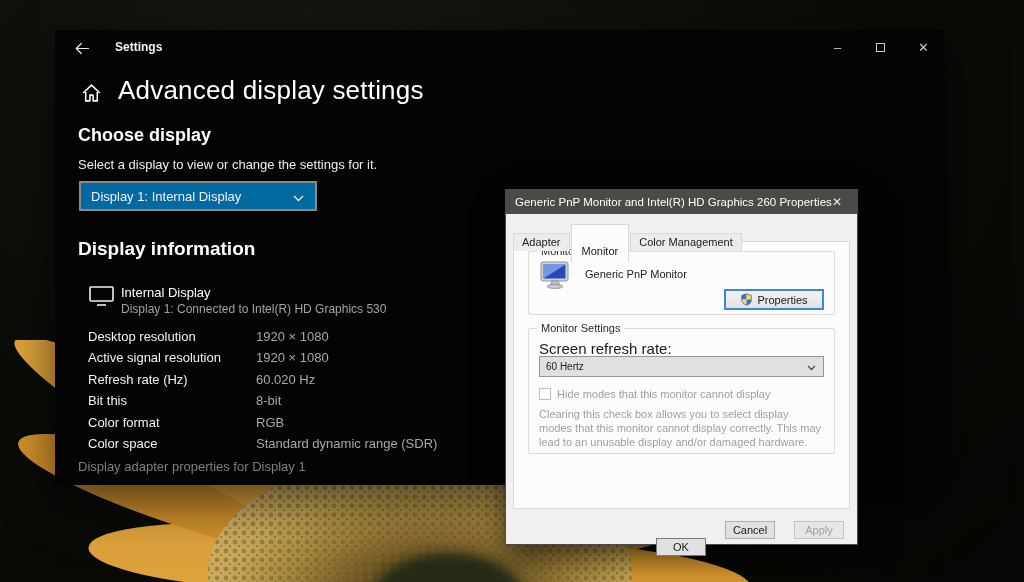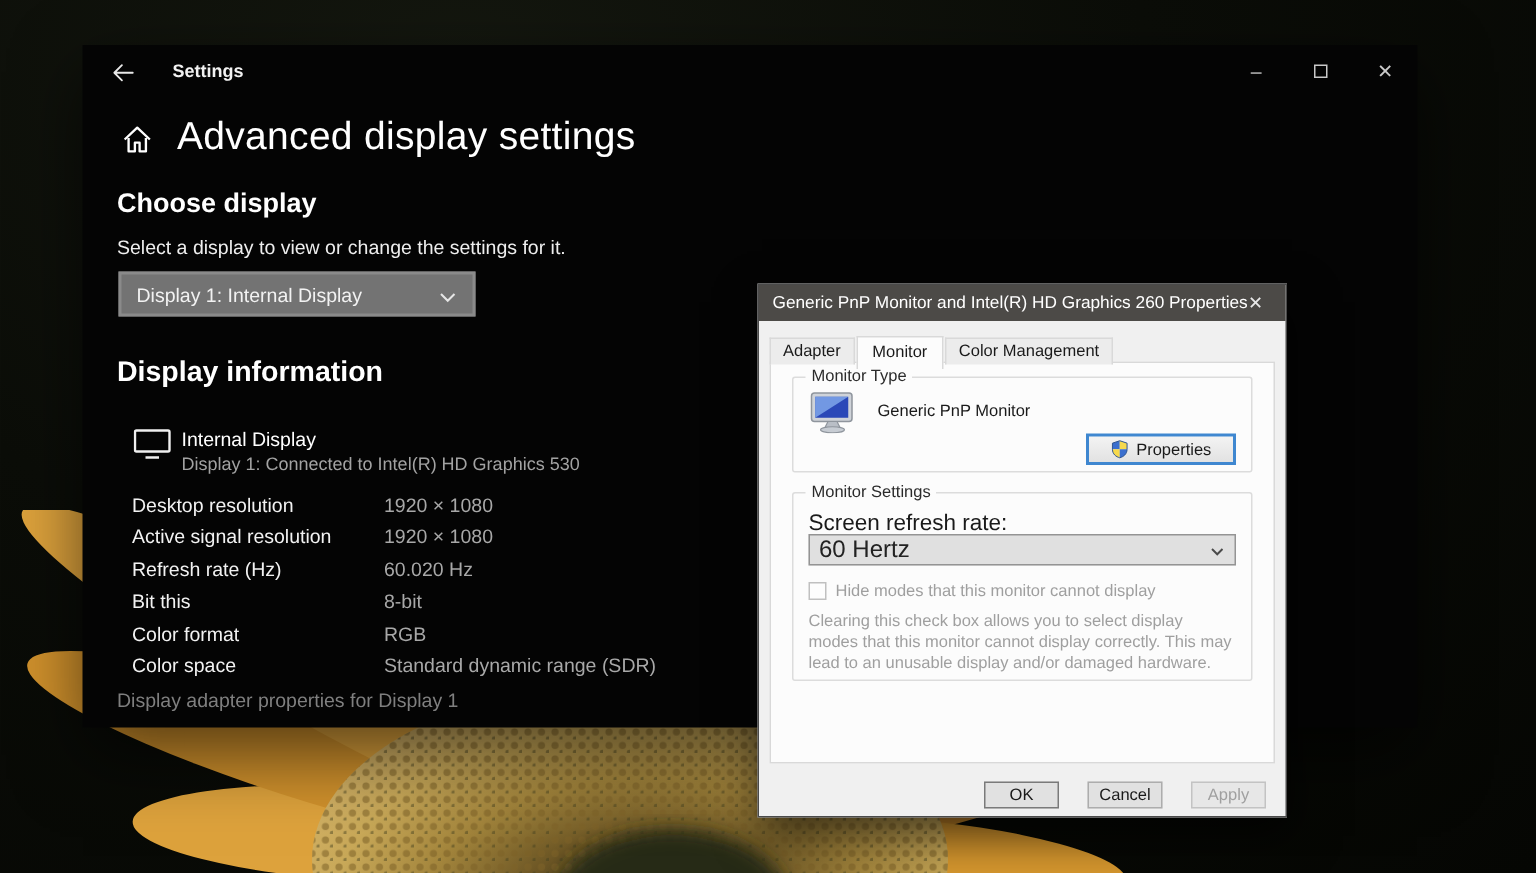--- a/index.html
+++ b/index.html
@@ -24,21 +24,21 @@
   .cap-btn { width:43px; height:34px; display:flex; align-items:center; justify-content:center; color:#c9c9c9; font-size:13px; }
   .max-glyph { display:block; width:9px; height:9px; border:1px solid #c9c9c9; }
 
   .s-header-icon { position:absolute; left:26px; top:53px; }
   .s-page-title { position:absolute; left:63px; top:45px; font-size:26px; font-weight:300; letter-spacing:.2px; color:#fff; }
   .s-sec-heading { position:absolute; left:23px; font-size:18px; font-weight:600; color:#fff; }
   .s-instruction { position:absolute; left:23px; top:127px; font-size:13px; color:#eee; }
 
   .s-select {
     position:absolute; left:24px; top:151px; width:238px; height:30px;
-    background:#737373; border:2px solid #8a8a8a; display:flex; align-items:center;
+    background:#0369a1; border:2px solid #8a8a8a; display:flex; align-items:center;
     padding:0 28px 0 10px; font-size:13px; color:#f2f2f2;
   }
   .s-select .chev { position:absolute; right:11px; top:12px; }
 
   .di-icon { position:absolute; left:34px; top:256px; }
   .di-name { position:absolute; left:66px; top:255px; font-size:13px; color:#fff; }
   .di-conn { position:absolute; left:66px; top:272px; font-size:12px; color:#a2a2a2; }
 
   .di-props { position:absolute; left:33px; top:299px; display:grid; grid-template-columns:168px auto; grid-auto-rows:21.4px; font-size:13px; }
   .di-props .plabel { color:#f2f2f2; }
@@ -52,51 +52,51 @@
     background:#f0f0f0; border:1px solid #4a4a4a; z-index:3;
     box-shadow:3px 12px 28px rgba(0,0,0,.65);
     font-size:11px; color:#1a1a1a;
   }
   .d-titlebar { position:absolute; top:0; left:0; right:0; height:24px; background:#4c4a47; color:#fff; display:flex; align-items:center; padding-left:9px; font-size:11.5px; }
   .d-close { position:absolute; right:0; top:0; width:40px; height:24px; display:flex; align-items:center; justify-content:center; color:#e8e8e8; font-size:12px; }
   .d-body { position:absolute; top:24px; left:0; right:0; bottom:0; }
 
   .d-tabs { position:absolute; top:9px; left:7px; display:flex; align-items:center; z-index:2; }
   .d-tab { background:#ececec; border:1px solid #d9d9d9; border-bottom:none; padding:2px 8px 3px; margin-right:1px; font-size:11px; color:#1a1a1a; }
-  .d-tab.active { background:#fcfcfc; padding:4px 10px 5px; position:relative; top:1px; }
+  .d-tab.active { background:#fcfcfc; padding:20px 10px 5px; position:relative; top:1px; }
 
   .tab-page { position:absolute; top:27px; left:7px; width:337px; height:268px; background:#fcfcfc; border:1px solid #d9d9d9; }
 
   .groupbox { position:absolute; left:14px; width:307px; border:1px solid #dcdcdc; border-radius:2px; }
   .group-label { position:absolute; top:-7px; left:8px; background:#fcfcfc; padding:0 4px; font-size:11px; color:#2b2b2b; }
   #group-monitor-type { top:9px; height:64px; }
   #group-monitor-settings { top:86px; height:126px; }
 
   .mt-icon { position:absolute; left:10px; top:9px; }
   .mt-name { position:absolute; left:56px; top:16px; font-size:11px; }
   .mt-props-btn {
     position:absolute; right:10px; top:37px; width:100px; height:21px;
     background:linear-gradient(#f3f3f3,#e2e2e2); border:2px solid #3f87d0;
     display:flex; align-items:center; justify-content:center; gap:4px; font-size:11px;
   }
 
   .ms-refresh-label { position:absolute; left:10px; top:11px; font-size:15px; }
   .ms-combo {
     position:absolute; left:10px; right:10px; top:27px; height:21px;
     background:#e0e0e0; border:1px solid #949494; display:flex; align-items:center;
-    padding:0 22px 0 6px; font-size:16px; color:#222;
+    padding:0 22px 0 6px; font-size:10px; color:#222;
   }
   .ms-combo .chev { position:absolute; right:7px; top:8px; }
   .ms-checkrow { position:absolute; left:10px; top:59px; display:flex; align-items:center; }
   .ms-checkbox { width:12px; height:12px; border:1px solid #c0c0c0; background:#fdfdfd; }
   .ms-checklabel { margin-left:6px; font-size:11px; color:#9f9f9f; }
   .ms-warning { position:absolute; left:10px; top:78px; right:12px; font-size:11px; line-height:14px; color:#9f9f9f; }
 
   .d-btn { position:absolute; top:307px; width:50px; height:18px; background:#e1e1e1; border:1px solid #adadad; font-size:11px; color:#1a1a1a; display:flex; align-items:center; justify-content:center; }
-  #btn-ok { left:150px; border-color:#7a7a7a; }
+  #btn-ok { left:150px; border-color:#7a7a7a;margin-top:17px; }
   #btn-cancel { left:219px; }
   #btn-apply { left:288px; color:#a0a0a0; border-color:#c3c3c3; background:#e7e7e7; }
 
   svg { display:block; }
 </style>
 </head>
 <body>
 
 <div id="screen">
 

